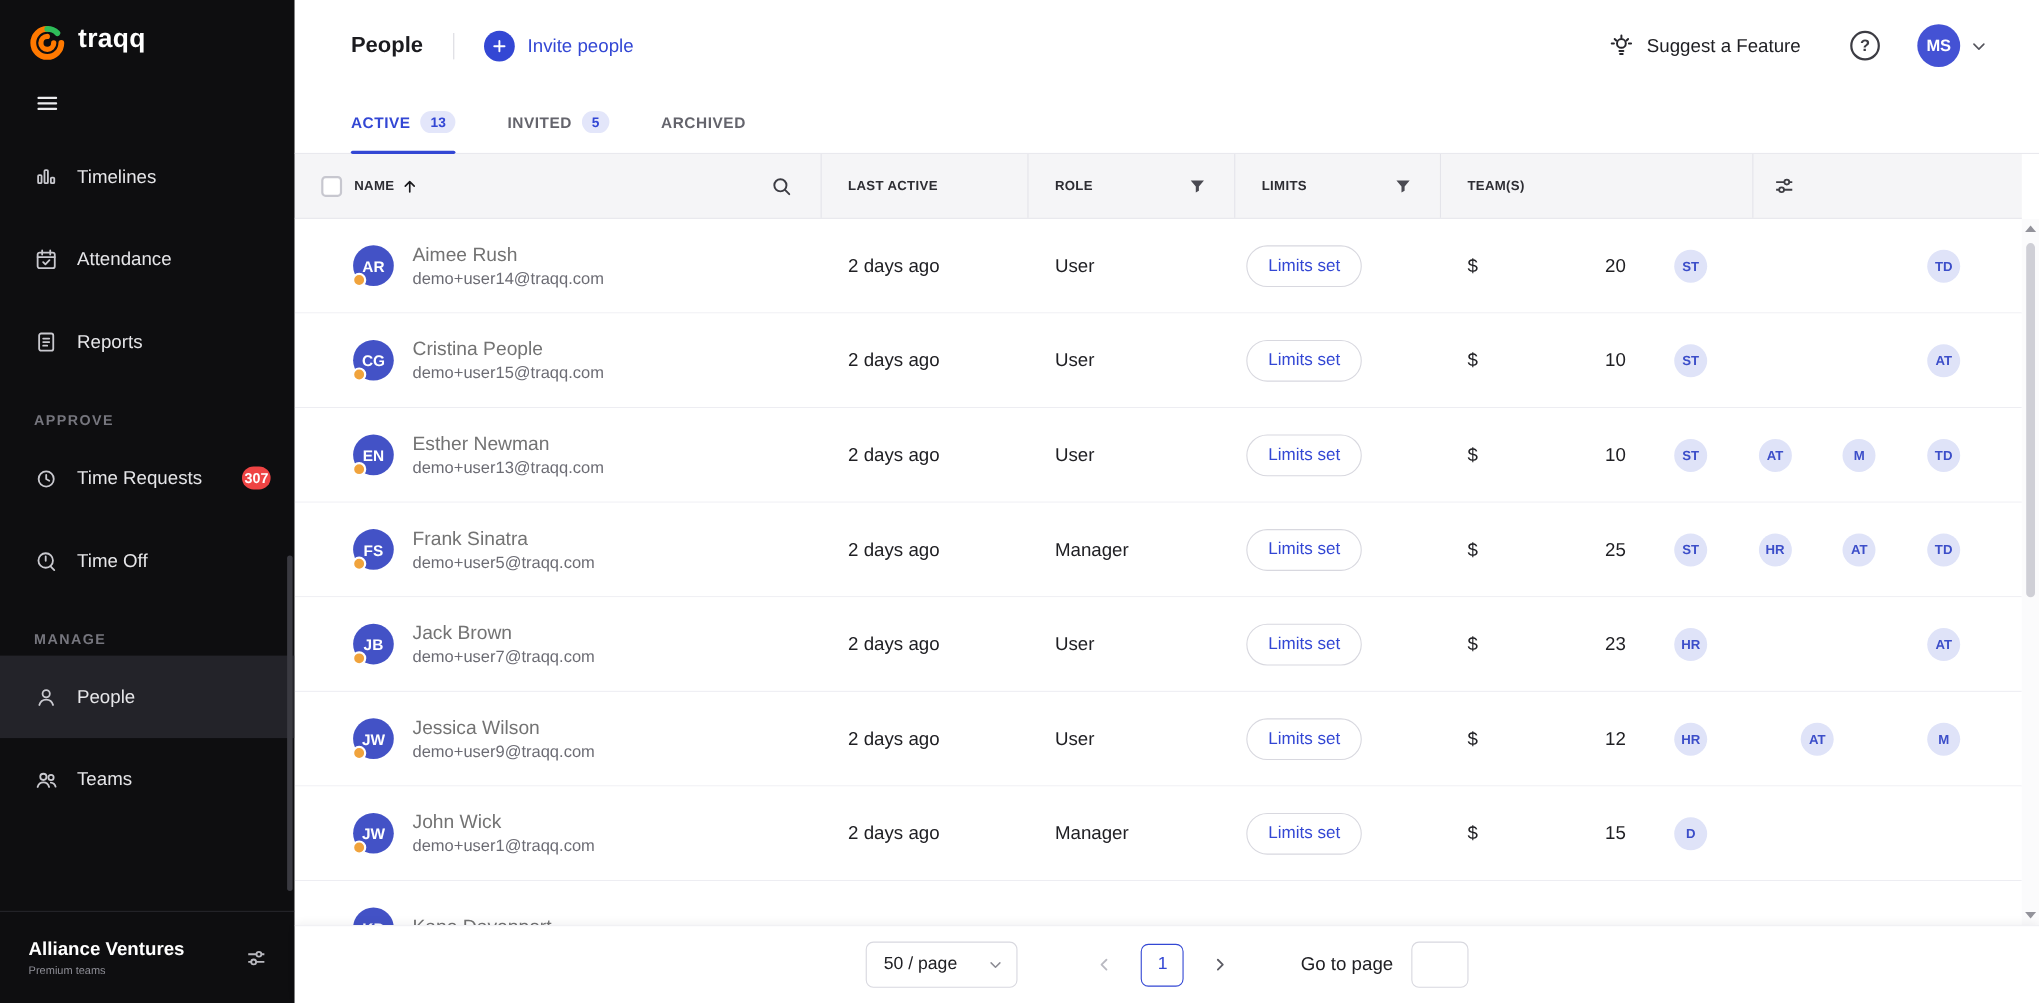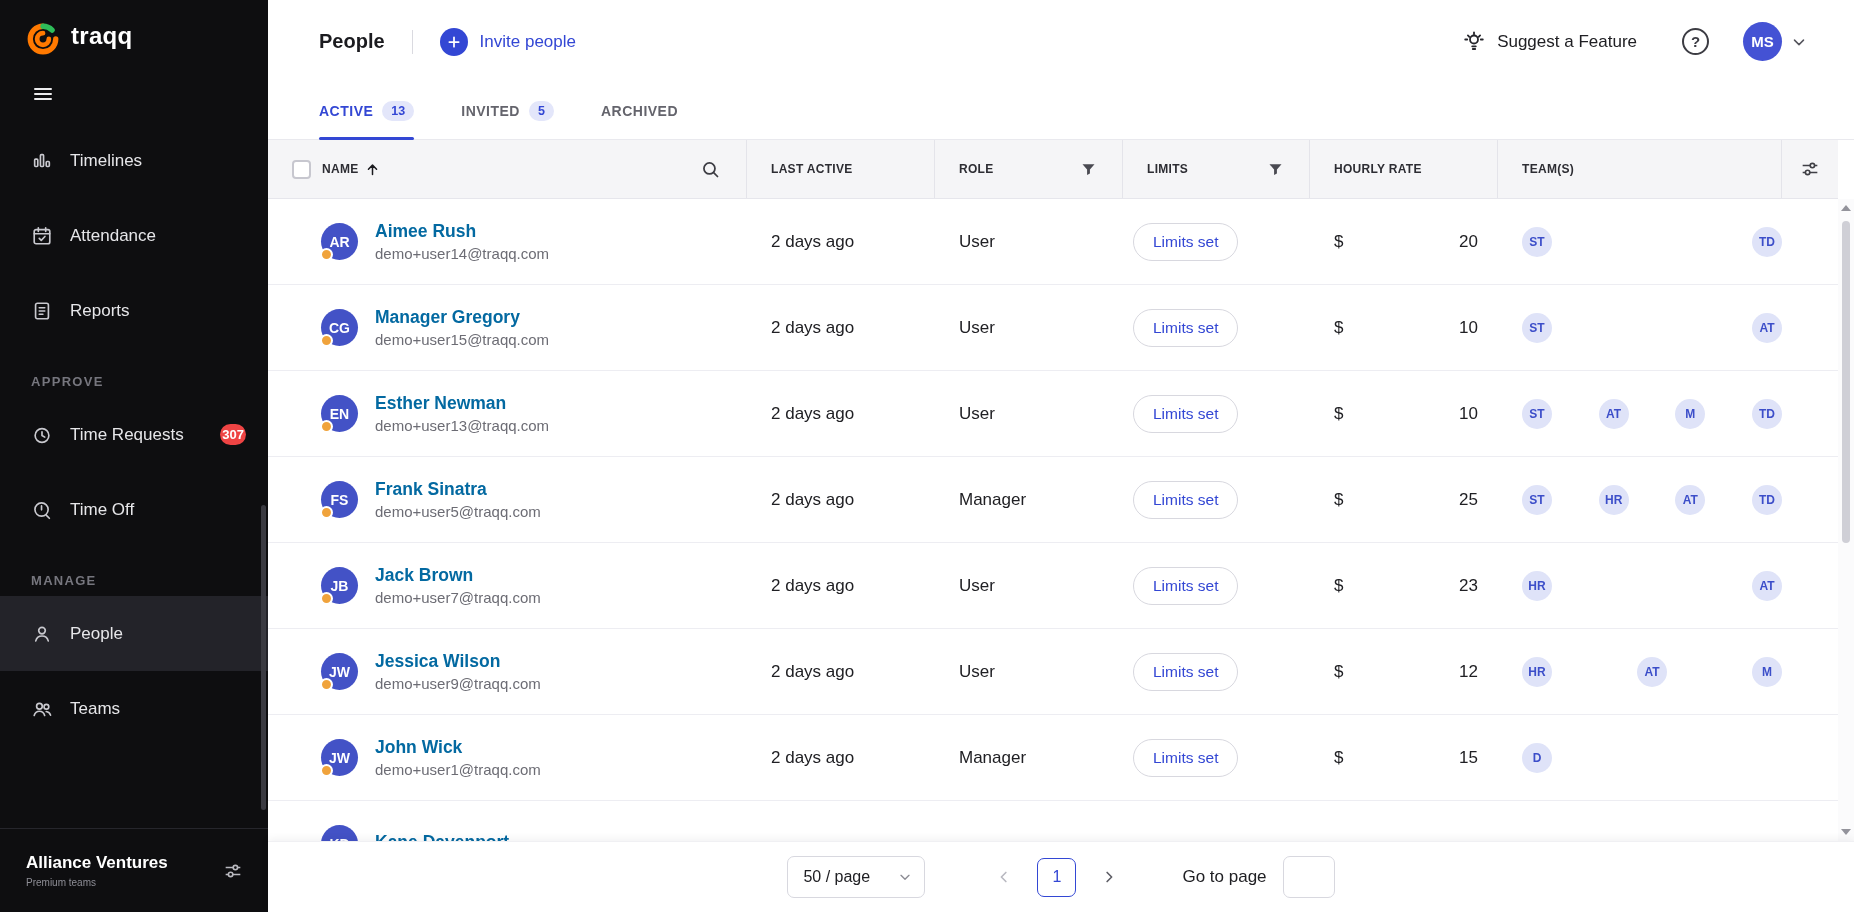--- a/index.html
+++ b/index.html
@@ -59,21 +59,21 @@
   .th-cog{ justify-content:center; }
   .th-cog .icon-right{ margin:0; }
 
   .table-body{ height:642px; overflow:hidden; width:1570px; background:#fff; }
   .row{ height:86px; display:flex; align-items:center; border-bottom:1px solid #ededf2; background:#fff; }
   .cell{ display:flex; align-items:center; font-size:17px; color:#202024; height:100%; }
   .c-name{ padding-left:53px; gap:17px; }
   .avatar{ position:relative; width:37px; height:37px; min-width:37px; border-radius:50%; background:var(--avatar); color:#fff; font-size:14px; font-weight:700; display:flex; align-items:center; justify-content:center; }
   .status-dot{ position:absolute; left:-1px; bottom:-1px; width:13px; height:13px; border-radius:50%; background:#f0a33c; border:2.5px solid #fff; }
   .who{ display:flex; flex-direction:column; gap:3px; }
-  .nm{ font-size:17.5px; font-weight:700; color:#0369a1; }
+  .nm{ font-size:17.5px; font-weight:400; color:#737373; }
   .em{ font-size:15px; color:#6c6c74; }
   .c-last,.c-role{ padding-left:24px; }
   .c-limits{ padding-left:10px; }
   .pill{ border:1px solid #d8d8df; background:#fff; color:var(--accent); font-size:15.5px; padding:9px 19px; border-radius:19px; cursor:pointer; }
   .c-hourly{ padding:0 20px 0 24px; justify-content:space-between; }
   .rate{ font-weight:500; }
   .c-teams{ padding-left:24px; gap:14px;justify-content:space-between; }
   .team-badge{ width:30px; height:30px; min-width:30px; border-radius:50%; background:var(--badge-bg); color:#3c4ec9; font-size:12px; font-weight:700; display:flex; align-items:center; justify-content:center; }
 
   .pagination{ height:71px; min-height:71px; display:flex; align-items:center; justify-content:center; background:#fff; border-top:1px solid #f0f0f3; box-shadow:0 -2px 8px rgba(25,25,35,.06); position:relative; z-index:2; }
@@ -285,23 +285,20 @@
         </span>
       </div>
       <div class="th th-pad w-limits">
         <span>LIMITS</span>
         <span class="icon-right">
           <svg width="17" height="17" viewBox="0 0 24 24" fill="#4a4a52">
               <path d="M3.5 4.5h17l-6.5 7.6v5.4l-4 2.3v-7.7z"></path>
             </svg>
         </span>
       </div>
-      <div class="th th-pad w-hourly">
-        <span>HOURLY RATE</span>
-      </div>
       <div class="th th-pad w-teams">
         <span>TEAM(S)</span>
       </div>
       <div class="th th-cog w-cog">
         <span class="icon-right">
           <svg width="22" height="22" viewBox="0 0 24 24" fill="none" stroke="#3f3f45" stroke-width="1.8">
               <path d="M4 8.2h16M4 15.8h16"></path>
               <circle cx="14.6" cy="8.2" r="2.4" fill="#f5f5f7"></circle>
               <circle cx="9.4" cy="15.8" r="2.4" fill="#f5f5f7"></circle>
             </svg>
@@ -336,21 +333,21 @@
           </div>
     <div class="cell w-cog"></div>
   </div>
         <div class="row">
     <div class="cell c-name w-name">
       <span class="avatar">
         <span>CG</span>
         <span class="status-dot"></span>
       </span>
       <span class="who">
-        <span class="nm">Manager Gregory</span>
+        <span class="nm">Cristina People</span>
         <span class="em">demo+user15@traqq.com</span>
       </span>
     </div>
     <div class="cell c-last w-last">2 days ago</div>
     <div class="cell c-role w-role">User</div>
     <div class="cell c-limits w-limits">
       <button class="pill">Limits set</button>
     </div>
     <div class="cell c-hourly w-hourly">
       <span>$</span>

